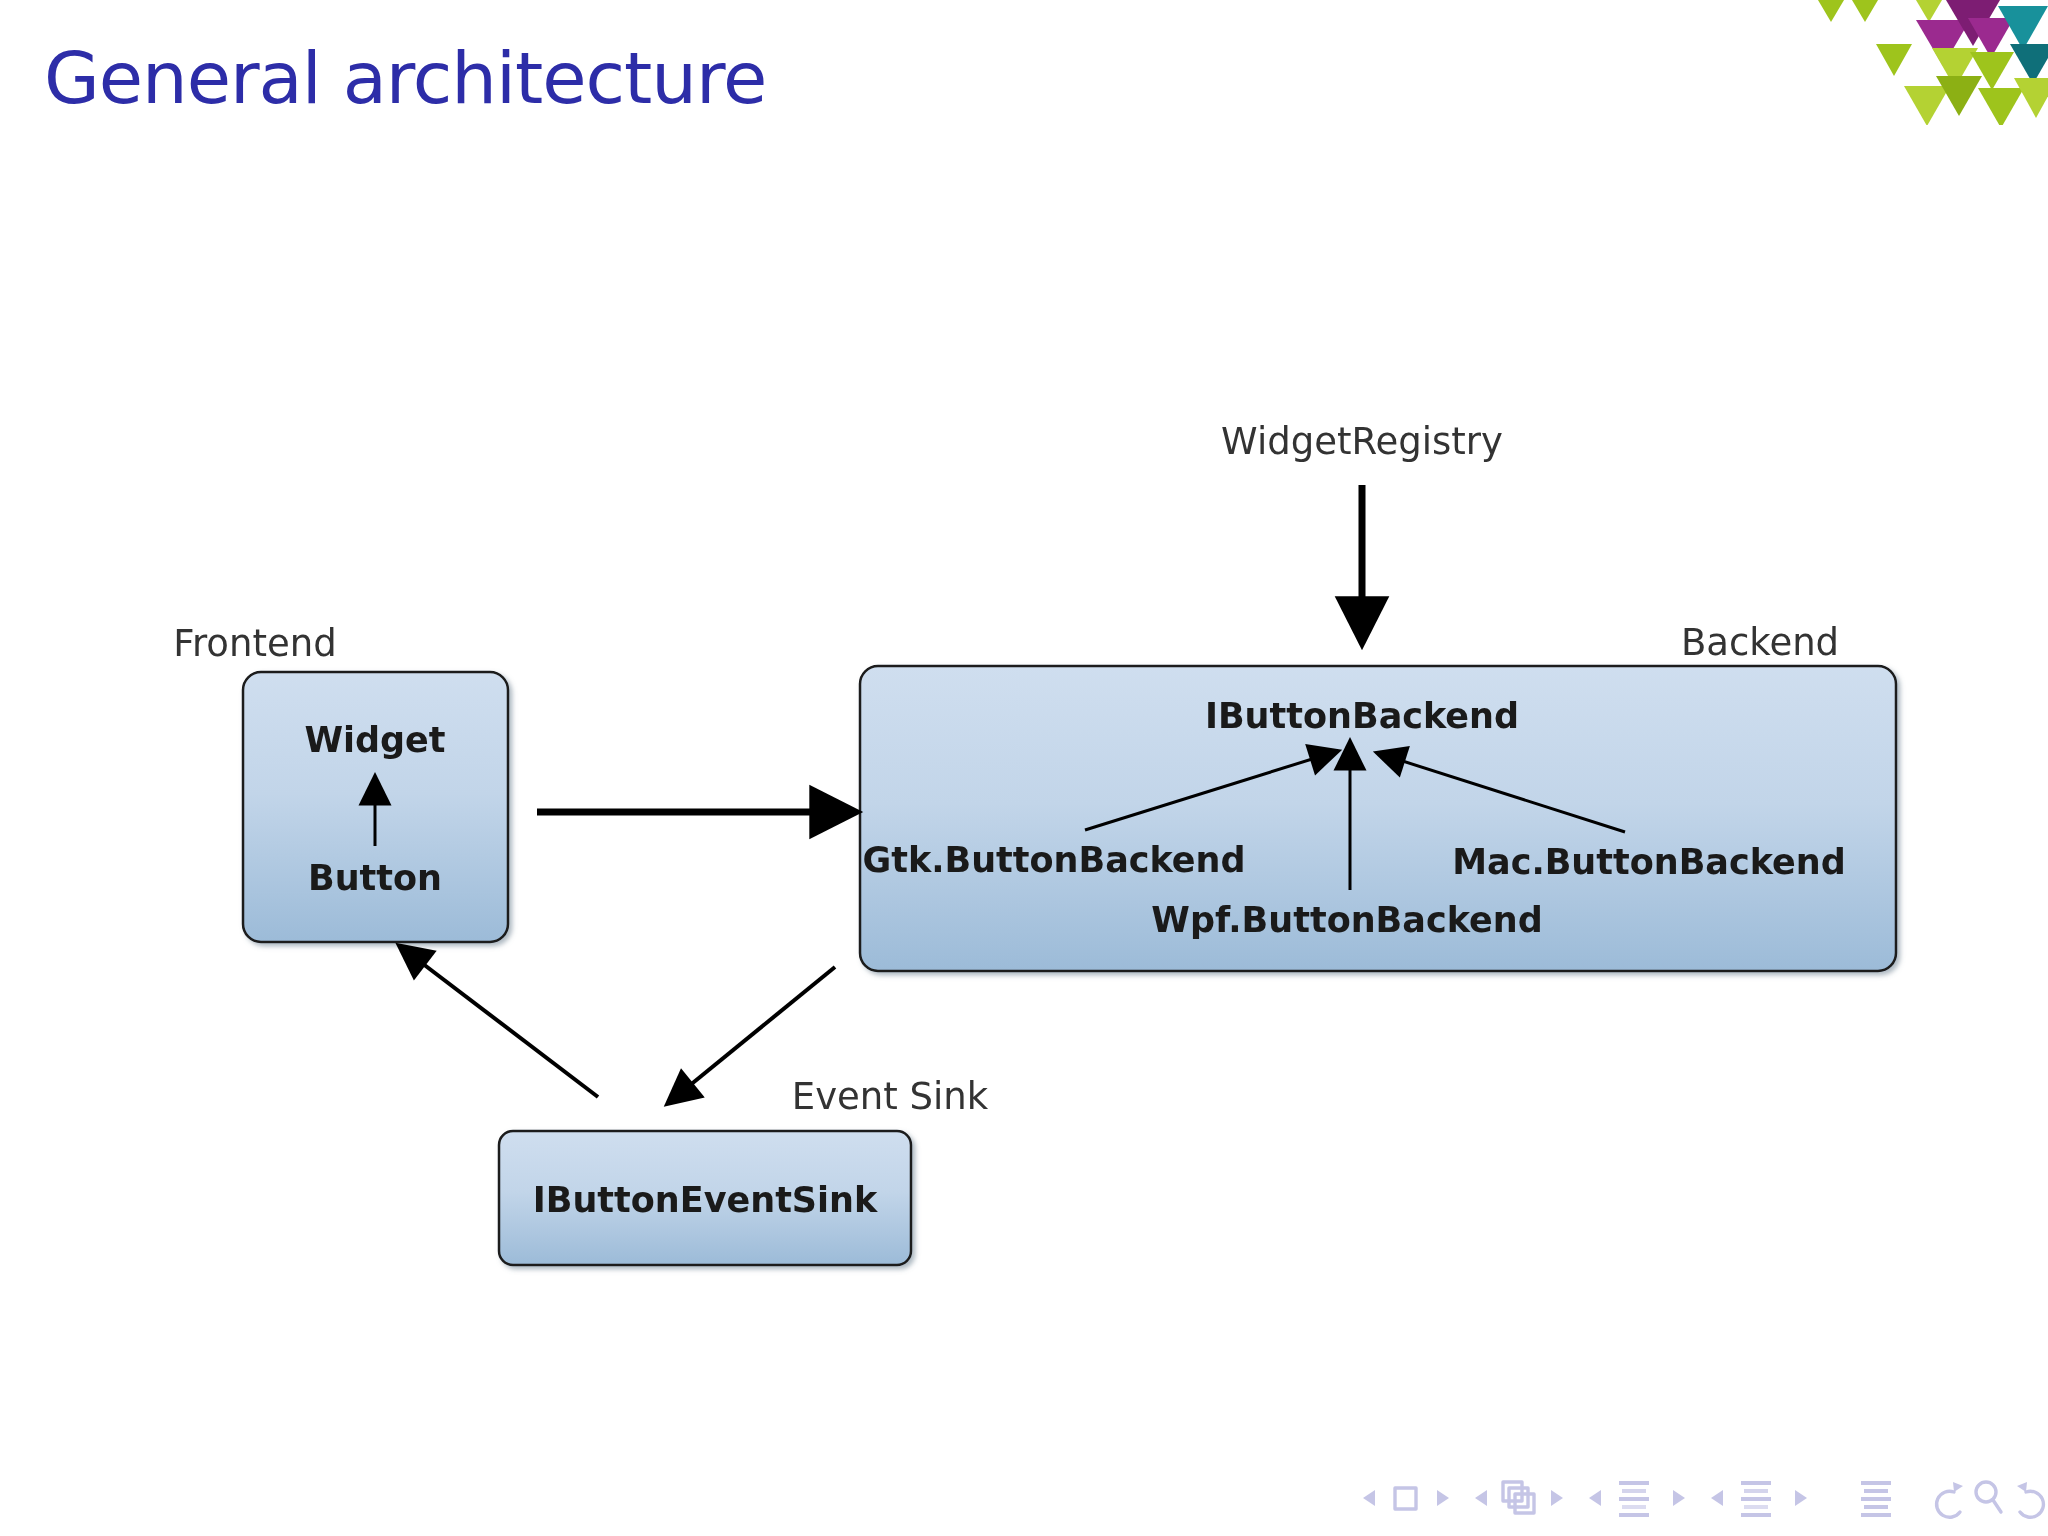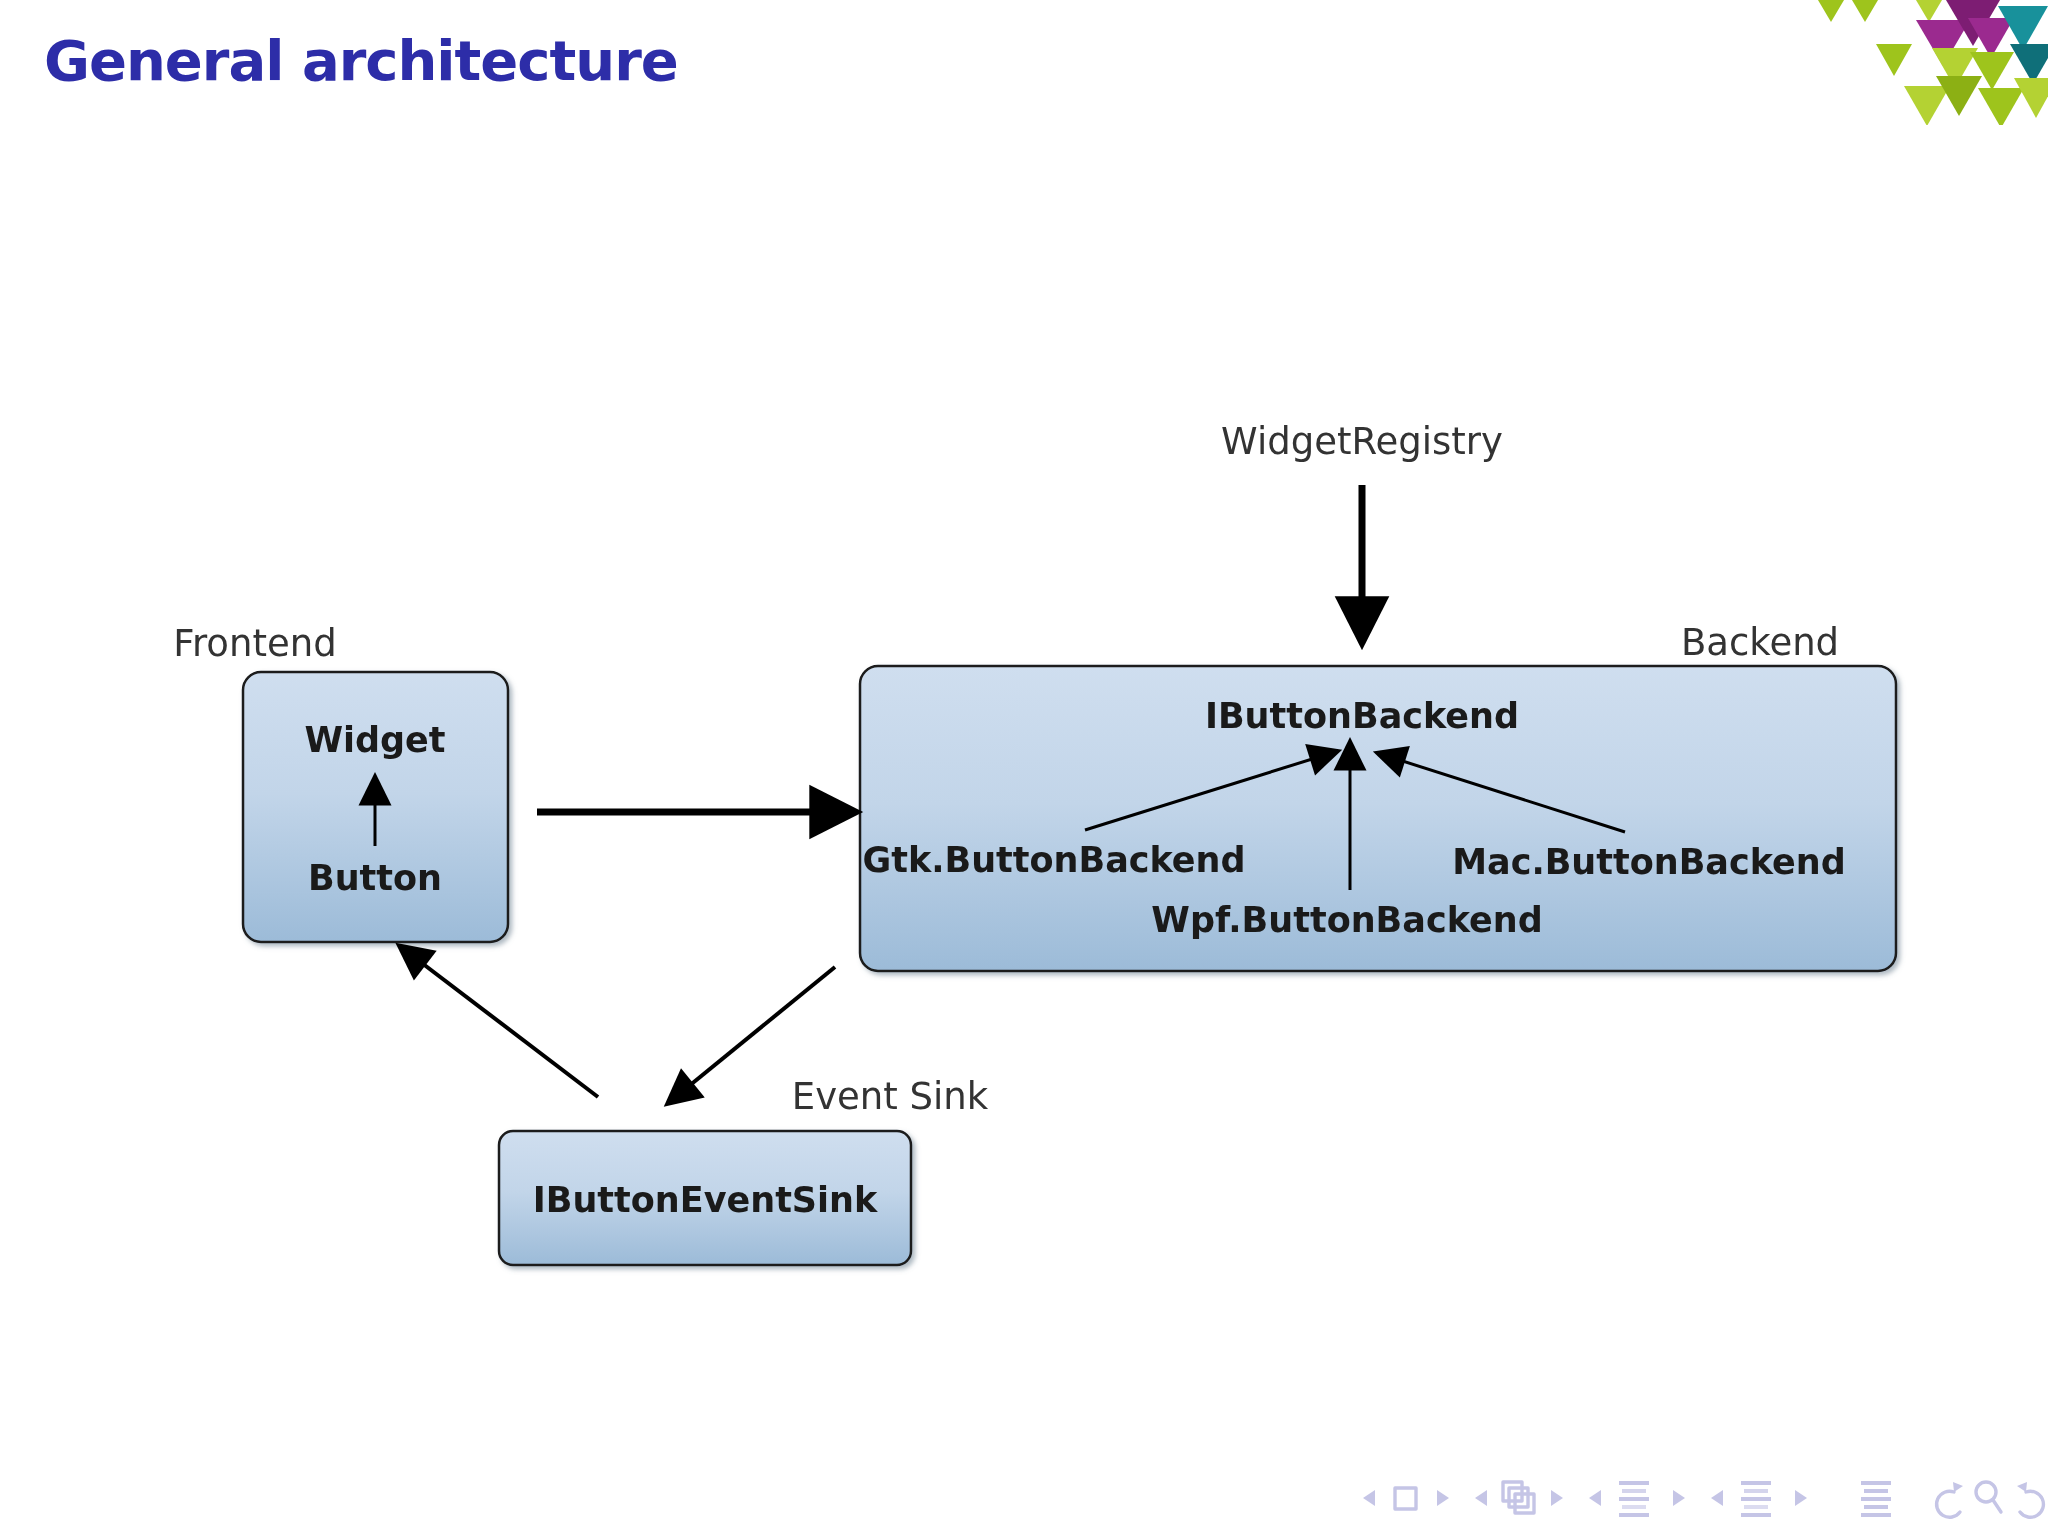--- a/index.html
+++ b/index.html
@@ -12,24 +12,24 @@
     height: 1536px;
     position: relative;
     overflow: hidden;
     font-family: "DejaVu Sans", sans-serif;
   }
 
   
   #slide-title {
     position: absolute;
     left: 44px;
-    top: 28px;
-    font-family: "DejaVu Sans", sans-serif;
-    font-weight: bold;
-    font-size: 56px;
+    top: 36px;
+    font-family: "DejaVu Sans", sans-serif;
+    font-weight: normal;
+    font-size: 72px;
     letter-spacing: -1px;
     color: #2d2da8;
     white-space: nowrap;
   }
 
   
   #logo-mark {
     position: absolute;
     right: 0;
     top: 0;

